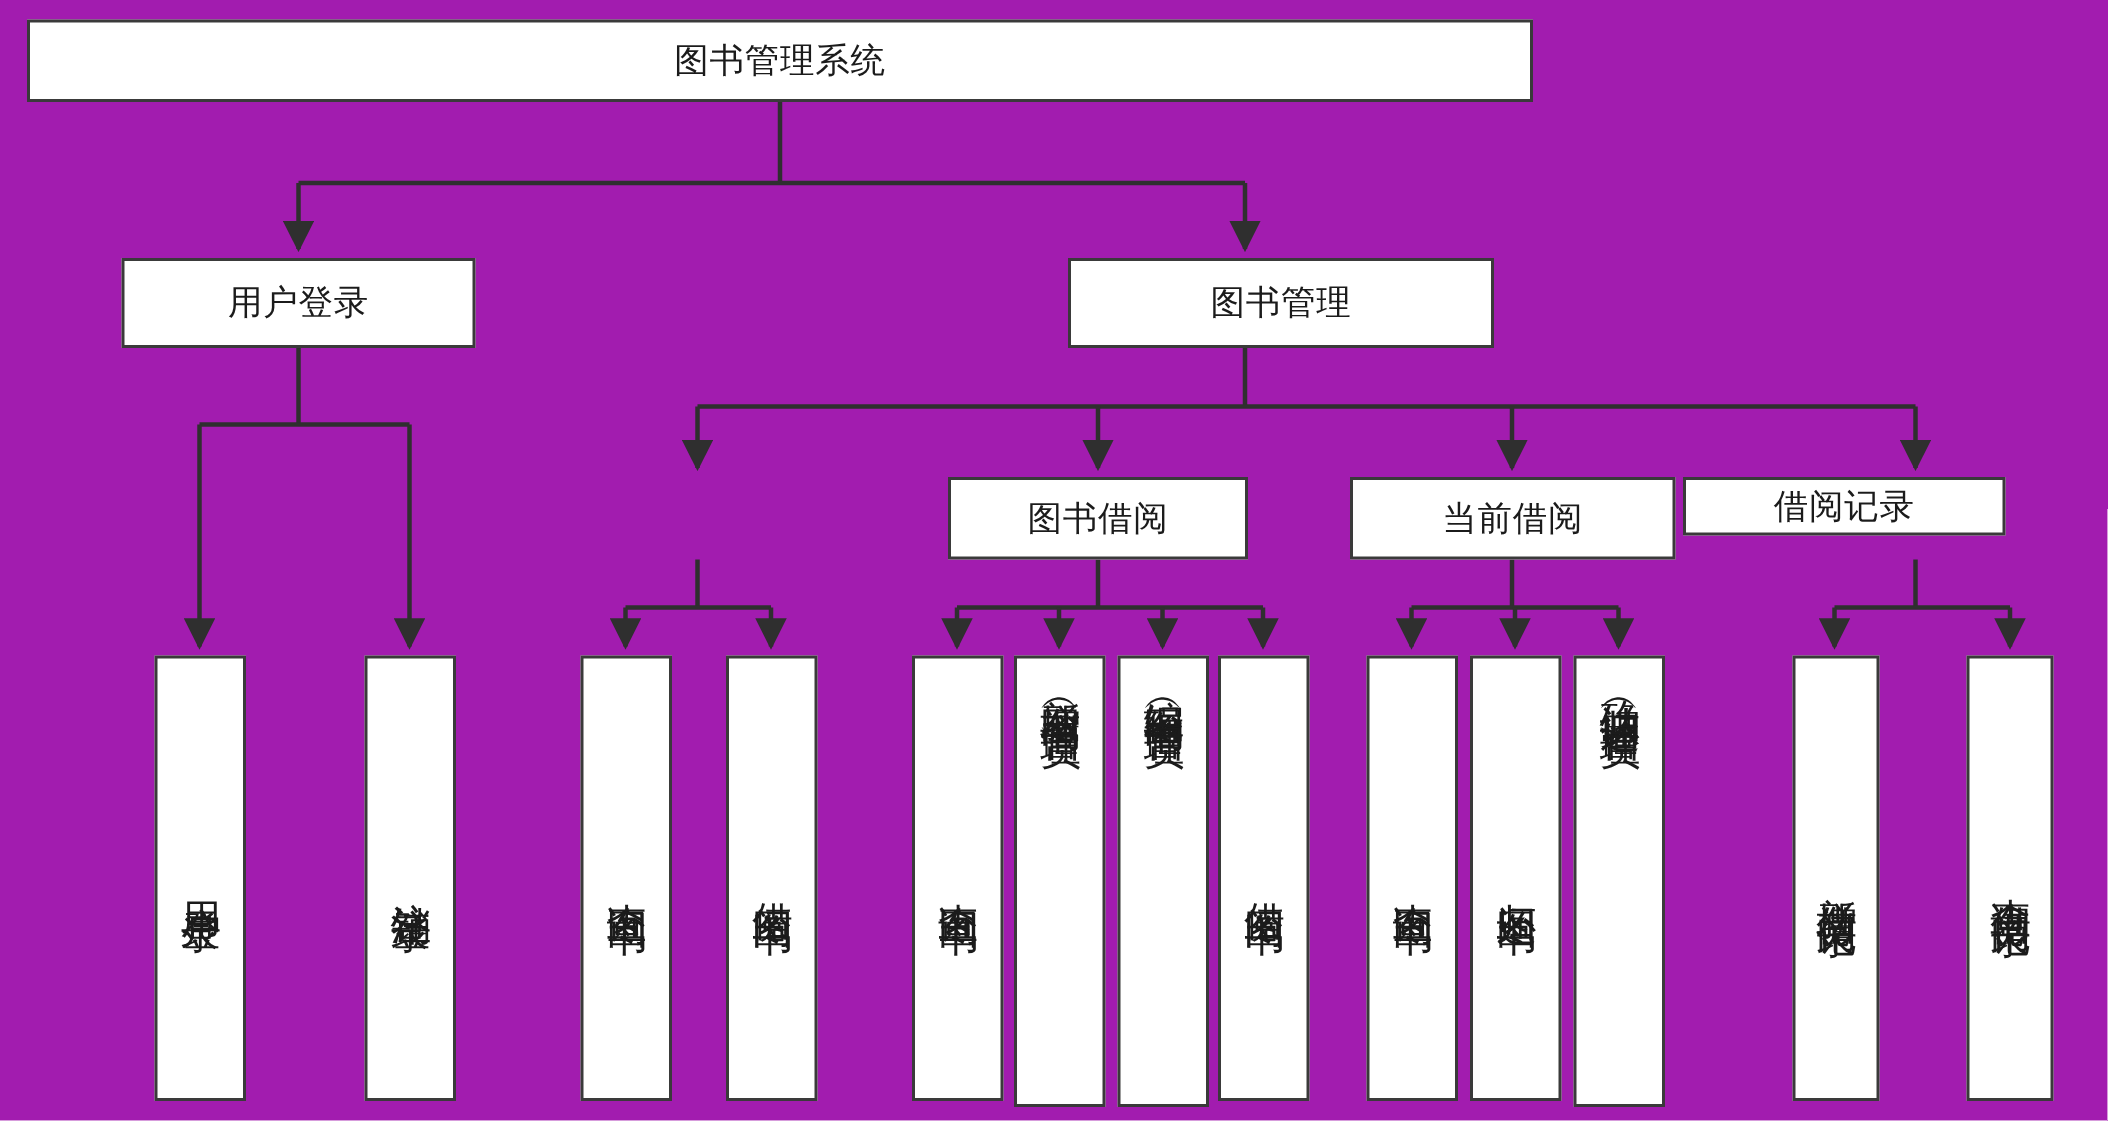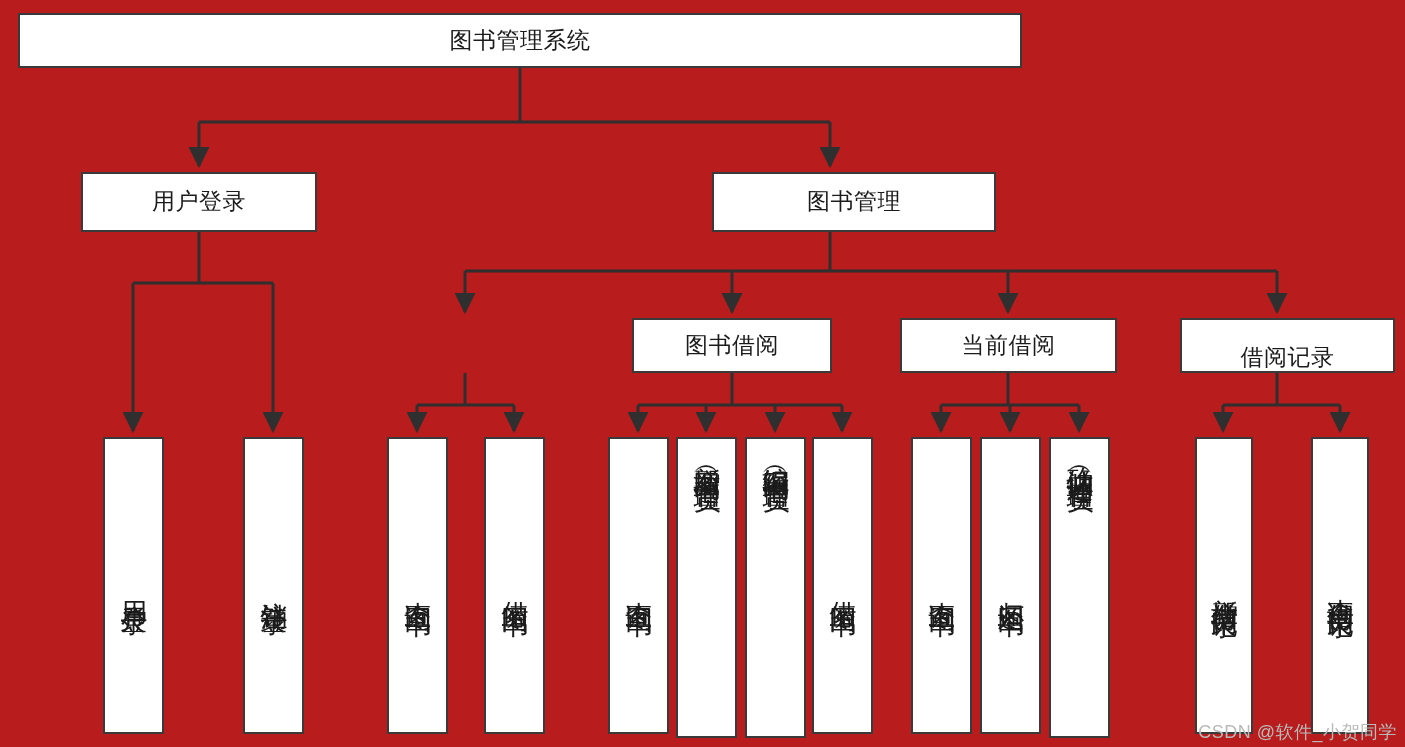--- a/index.html
+++ b/index.html
@@ -8,21 +8,21 @@
     padding: 0;
     background: #ffffff;
   }
   body {
     font-family: "Liberation Sans", "DejaVu Sans", sans-serif;
   }
   #diagram-root {
     position: relative;
     width: 1405px;
     height: 747px;
-    background: #b91c1c;
+    background: #a21caf;
     overflow: hidden;
   }
   #edge-layer {
     position: absolute;
     left: 0;
     top: 0;
     width: 1405px;
     height: 747px;
     pointer-events: none;
   }
@@ -139,21 +139,21 @@
   <div class="node horizontal" style="left:712px; top:172px; width:284px; height:60px;">
     <span class="node-label">图书管理</span>
   </div>
 
   <div class="node horizontal" style="left:900px; top:318px; width:217px; height:55px;">
     <span class="node-label">当前借阅</span>
   </div>
   <div class="node horizontal" style="left:632px; top:318px; width:200px; height:55px;">
     <span class="node-label">图书借阅</span>
   </div>
-  <div class="node horizontal" style="left:1180px; top:318px; width:215px; height:55px;align-items:flex-end;">
+  <div class="node horizontal" style="left:1122px; top:318px; width:215px; height:39px;">
     <span class="node-label">借阅记录</span>
   </div>
 
   <div class="node vertical centered" style="left:103px; top:437px; width:61px; height:297px;">
     <span class="node-label">用户登录</span>
   </div>
   <div class="node vertical centered" style="left:243px; top:437px; width:61px; height:297px;">
     <span class="node-label">注销登录</span>
   </div>
 
@@ -187,15 +187,14 @@
     <span class="node-label">确认归还（管理员）</span>
   </div>
 
   <div class="node vertical centered" style="left:1195px; top:437px; width:58px; height:297px;">
     <span class="node-label">新增借阅记录</span>
   </div>
   <div class="node vertical centered" style="left:1311px; top:437px; width:58px; height:297px;">
     <span class="node-label">查询借阅记录</span>
   </div>
 
-  <div id="watermark">CSDN @软件_小贺同学</div>
 
 </div>
 
 </body></html>

